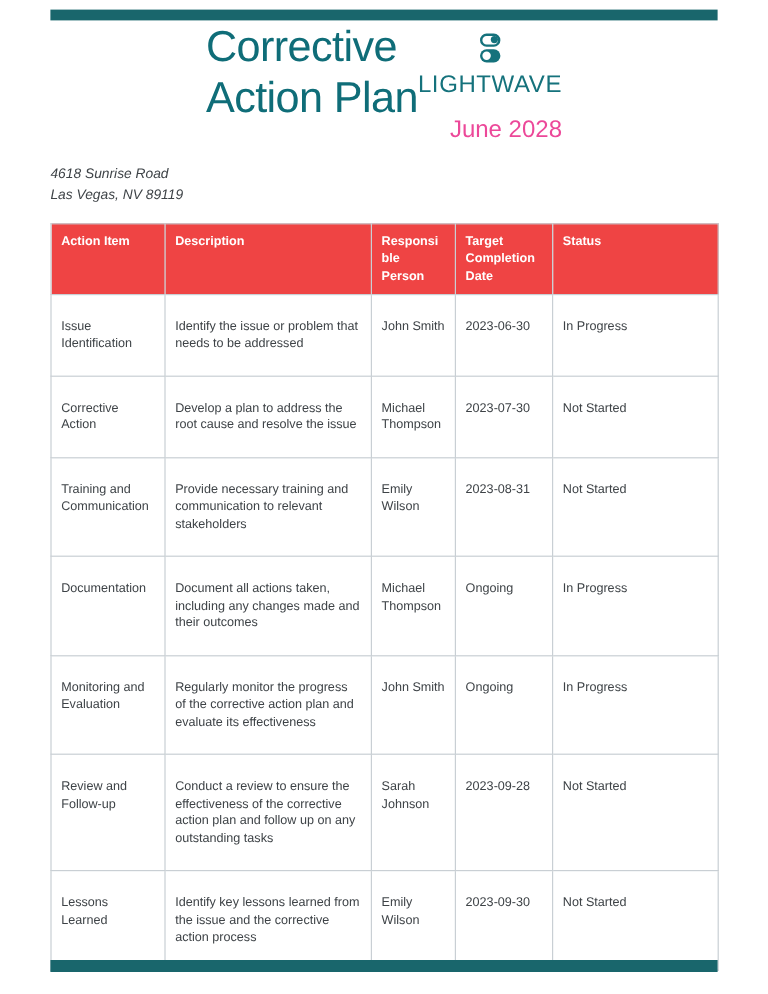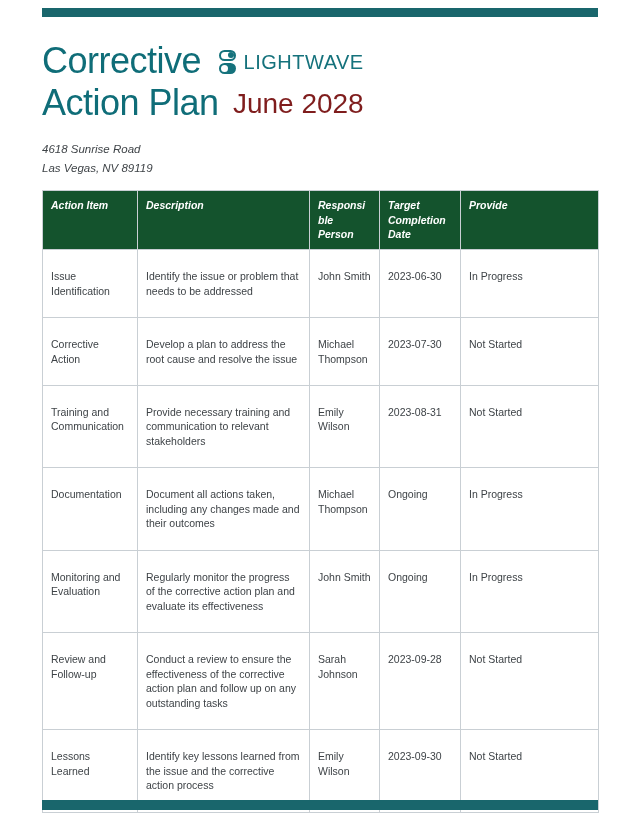--- a/index.html
+++ b/index.html
@@ -19,40 +19,41 @@
     position: absolute;
     left: 42px;
     right: 42px;
     height: 9px;
     background: #19666C;
   }
   .accent-bar.top { top: 8px; }
   .accent-bar.bottom { top: 800px; height: 10px; }
 
   .header-row {
-    padding-top: 40px;
+    padding-top: 18px;
     display: flex;
-    justify-content: flex-start;
+    justify-content: center;
     align-items: flex-start;
   }
 
   .doc-title {
     font-size: 36px;
     line-height: 1.17;
     font-weight: 500;
     color: #0F6D78;
     letter-spacing: -0.5px;
   }
 
   .brand-block { text-align: right; padding-top: 10px; }
   .logo-row {
     display: flex;
     align-items: center;
     justify-content: flex-end;
     gap: 8px;
+    flex-direction: column;
   }
   .logo-icon { display: flex; flex-direction: column; gap: 2px; }
   .pill { width: 17px; height: 11px; border-radius: 6px; position: relative; }
   .pill-top { border: 2.5px solid #15727C; background: #fff; }
   .pill-top::after {
     content: ""; position: absolute; right: 0; top: 0;
     width: 6px; height: 6px; border-radius: 50%; background: #15727C;
   }
   .pill-bottom { background: #15727C; }
   .pill-bottom::after {
@@ -60,22 +61,22 @@
     width: 7px; height: 7px; border-radius: 50%; background: #ffffff;
   }
   .brand-name {
     font-size: 20px;
     color: #15727C;
     font-weight: 500;
     letter-spacing: 0.5px;
   }
   .doc-date {
     margin-top: 14px;
-    font-size: 28px;
-    color: #7f1d1d;
+    font-size: 20px;
+    color: #ec4899;
   }
 
   .contact-row {
     margin-top: 16px;
     display: flex;
     font-size: 11.5px;
     line-height: 1.6;
     color: #3E4347;
     font-style: italic;
   }
@@ -87,31 +88,30 @@
     border-collapse: collapse;
     table-layout: fixed;
   }
   .col-action { width: 95px; }
   .col-desc { width: 172px; }
   .col-person { width: 70px; }
   .col-date { width: 81px; }
   .col-status { width: 138px; }
 
   .action-table th {
-    background: #14532d;
+    background: #ef4444;
     color: #ffffff;
     font-size: 10.5px;
     font-weight: bold;
     text-align: left;
     vertical-align: top;
     padding: 7px 8px;
     border: 1px solid #C9CFD4;
     line-height: 1.4;
     overflow-wrap: anywhere;
-    font-style: italic;
   }
   .action-table td {
     font-size: 10.5px;
     color: #3E4347;
     vertical-align: top;
     padding: 19px 8px;
     border: 1px solid #C9CFD4;
     line-height: 1.38;
     overflow-wrap: anywhere;
     background: #ffffff;
@@ -166,21 +166,21 @@
         <col class="col-person">
         <col class="col-date">
         <col class="col-status">
     </colgroup>
     <thead>
       <tr id="table-head-row">
           <th>Action Item</th>
           <th>Description</th>
           <th>Responsible Person</th>
           <th>Target Completion Date</th>
-          <th>Provide</th>
+          <th>Status</th>
         </tr>
     </thead>
     <tbody id="table-body">
         <tr>
           <td>Issue Identification</td>
           <td>Identify the issue or problem that needs to be addressed</td>
           <td>John Smith</td>
           <td>2023-06-30</td>
           <td>In Progress</td>
         </tr>

